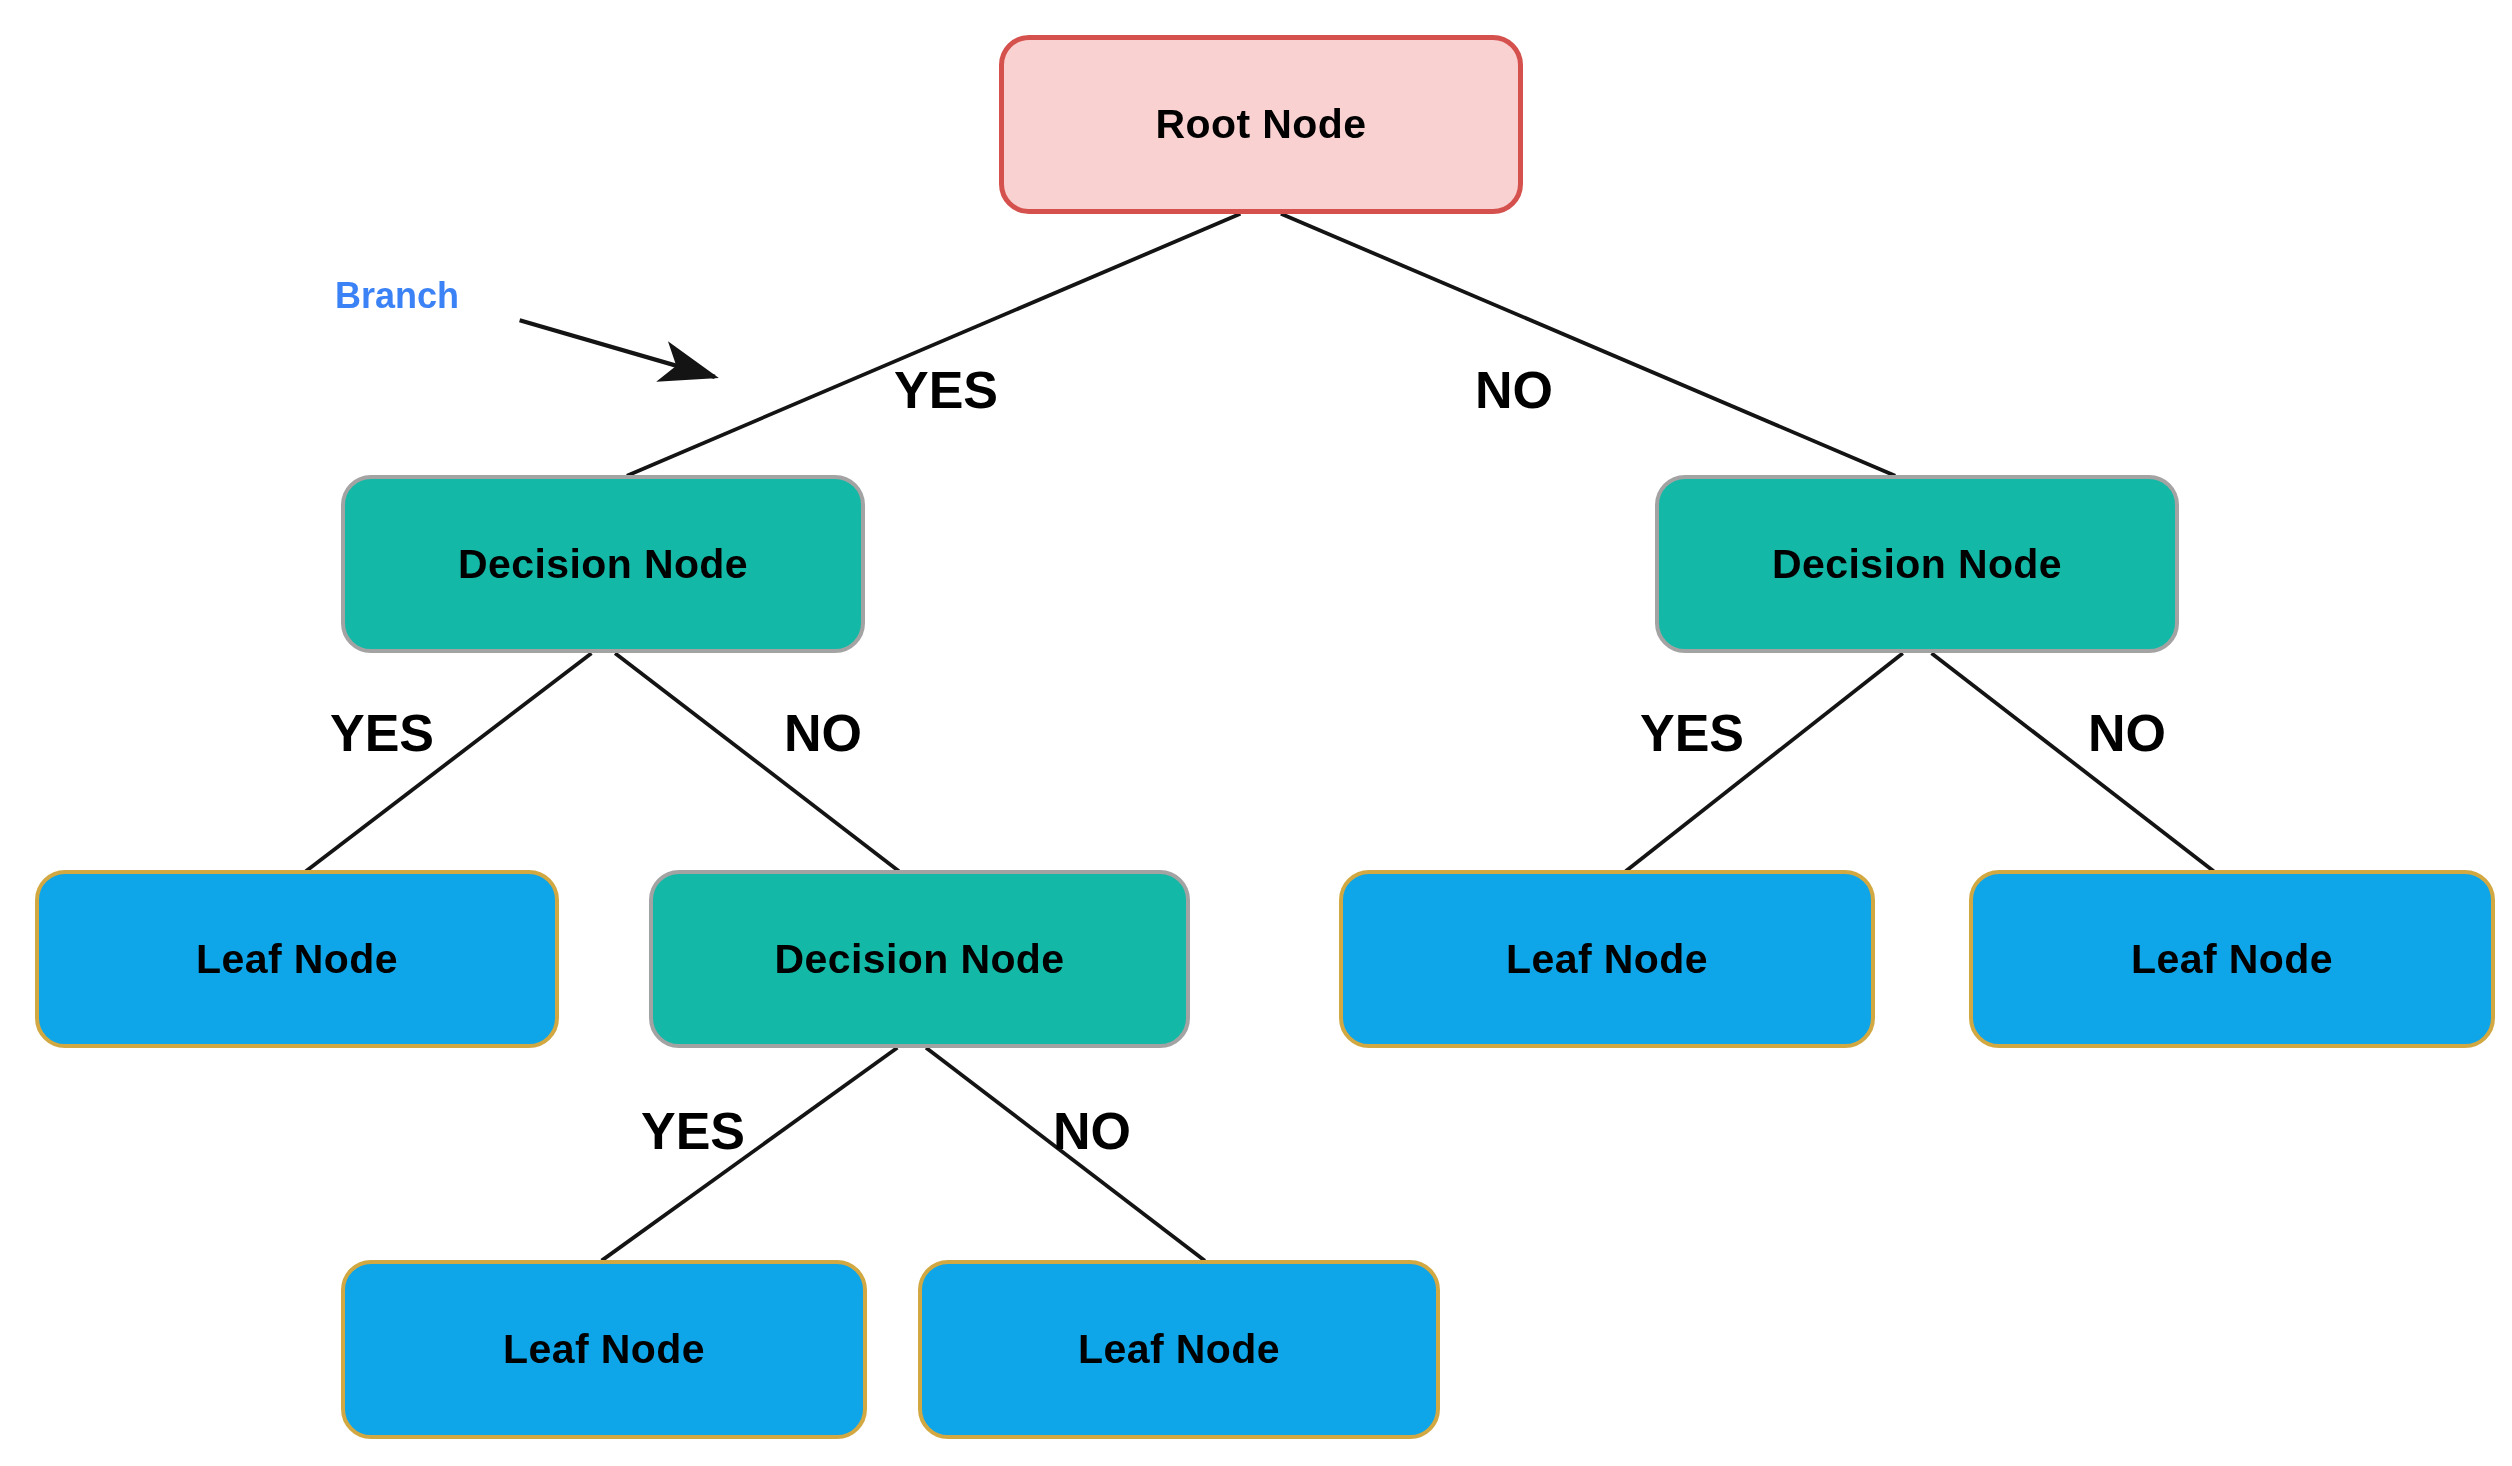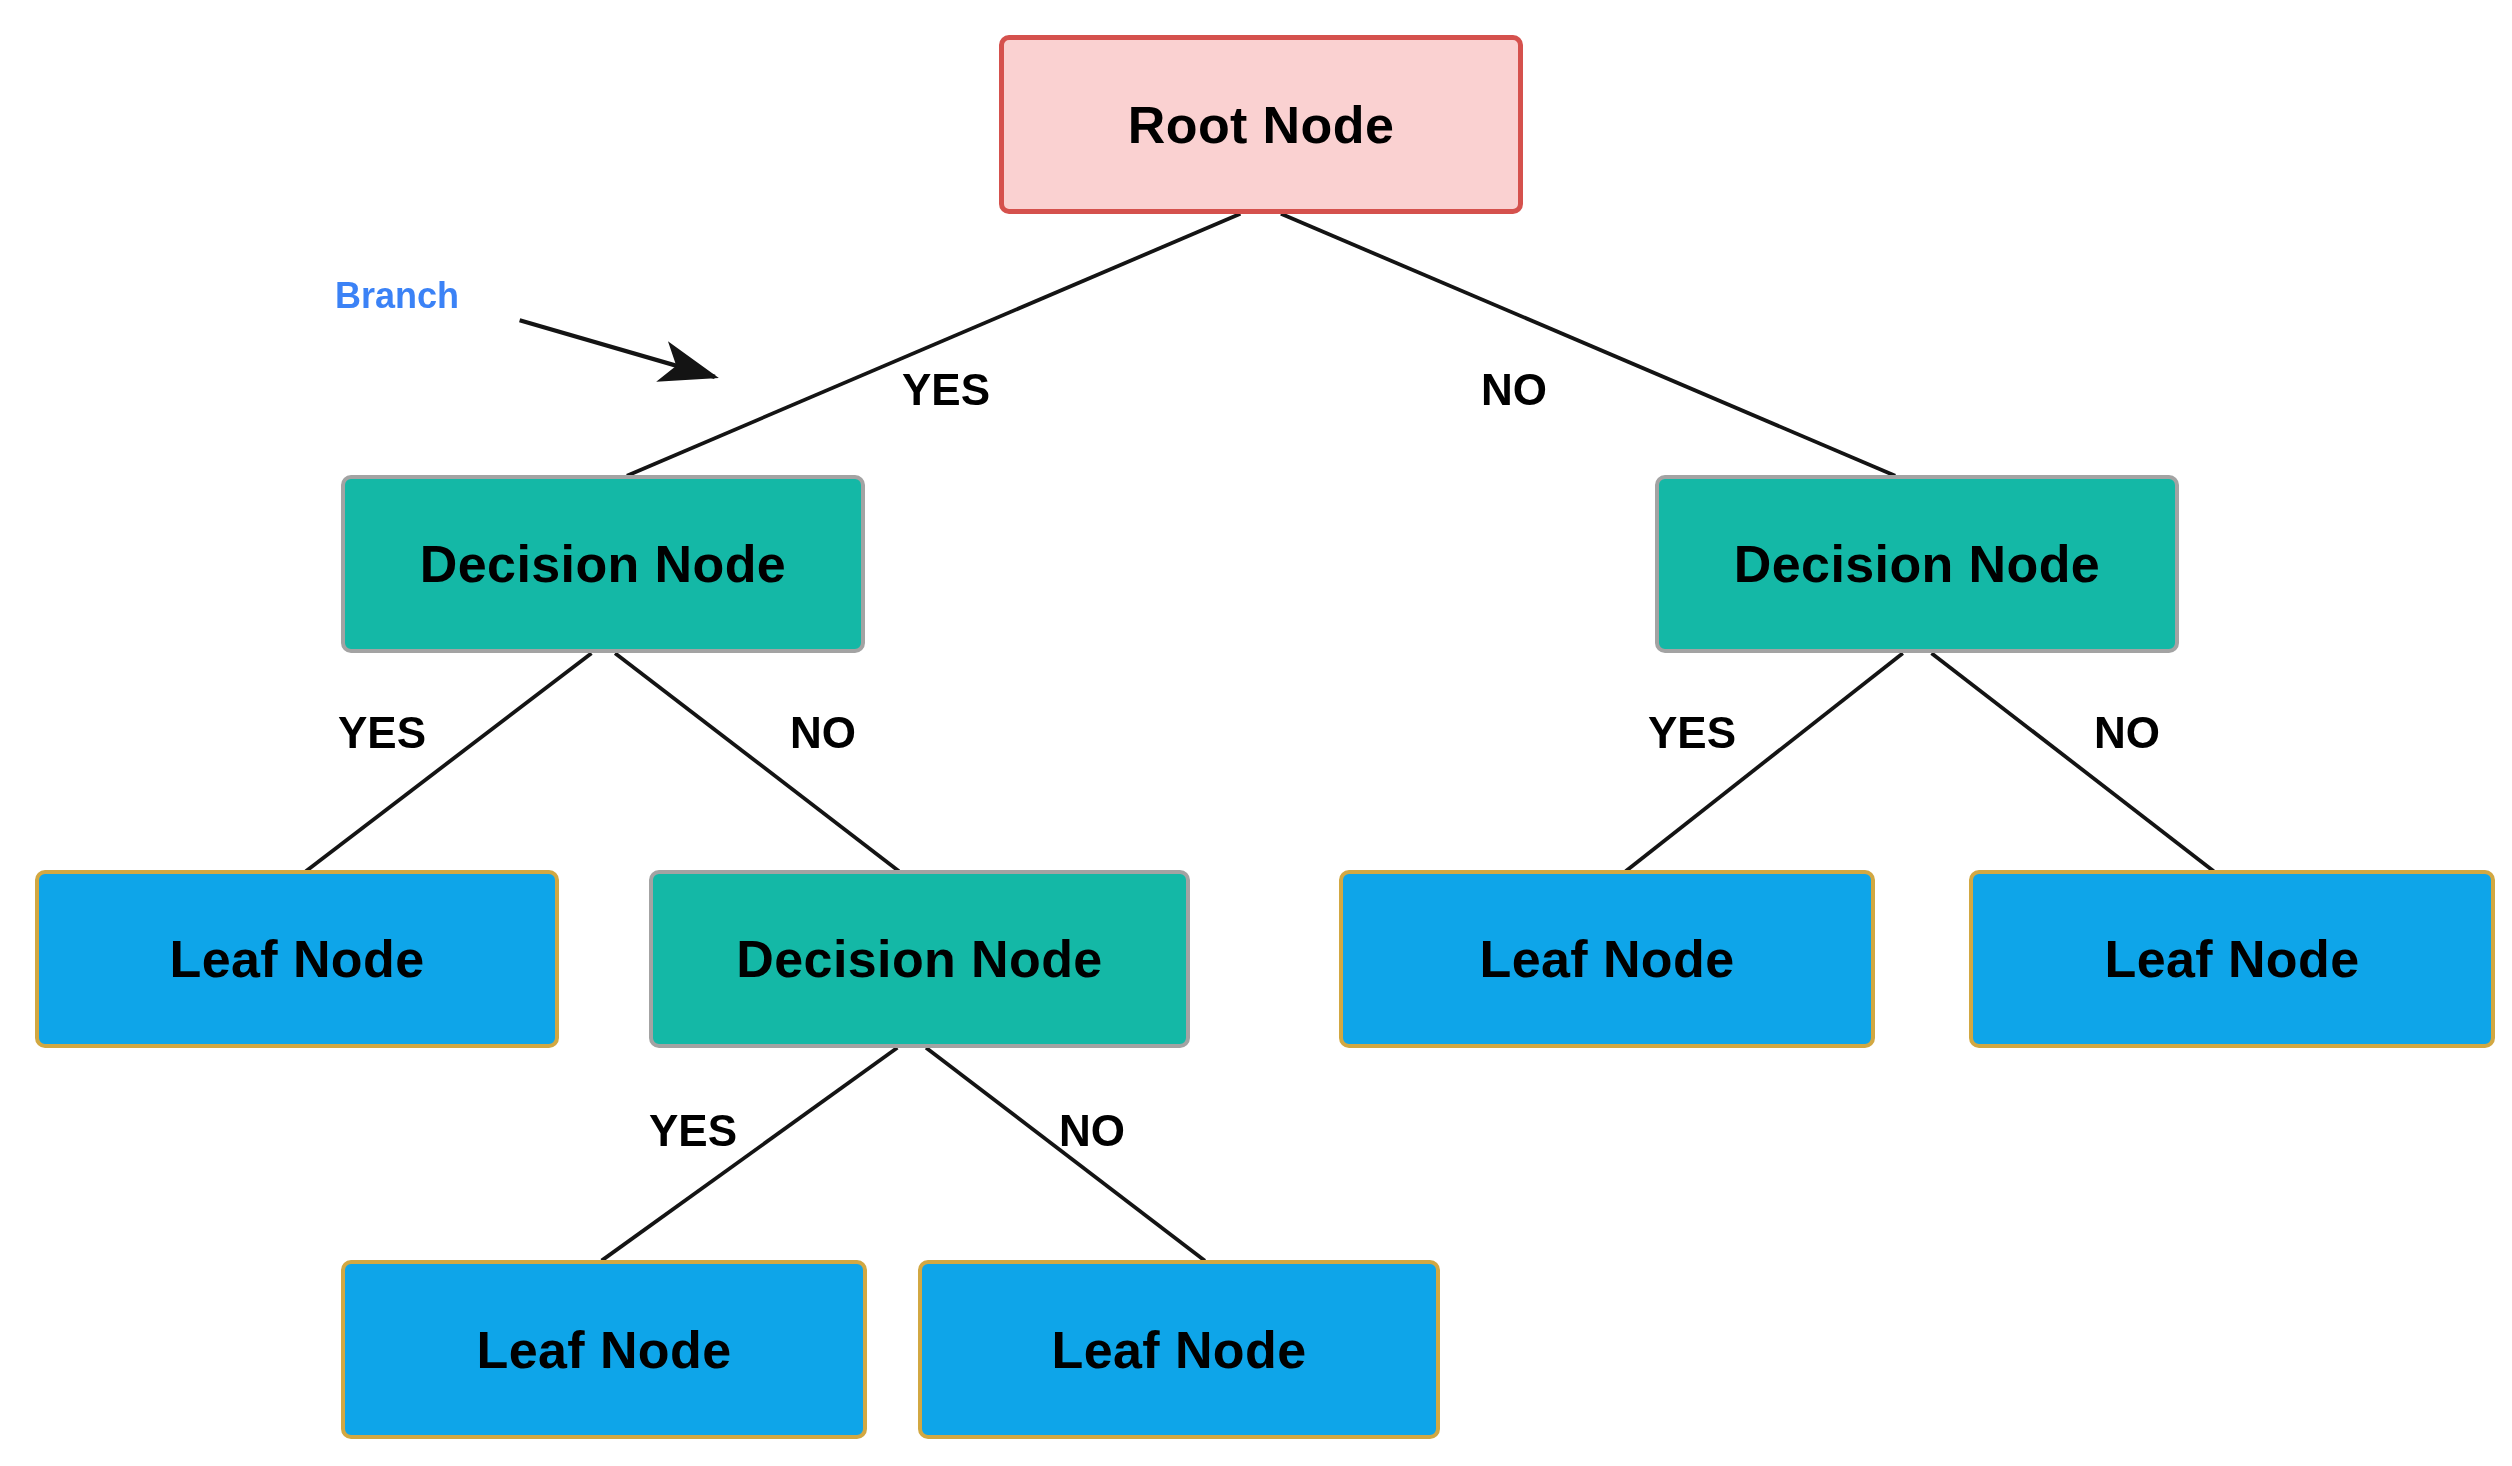--- a/index.html
+++ b/index.html
@@ -22,45 +22,45 @@
     width: 2512px;
     height: 1466px;
     z-index: 1;
   }
   .node {
     position: absolute;
     z-index: 2;
     display: flex;
     align-items: center;
     justify-content: center;
-    border-radius: 10px;
+    border-radius: 30px;
     box-sizing: border-box;
     font-weight: bold;
-    font-size: 52px;
+    font-size: 41px;
     color: #000000;
     letter-spacing: 0.4px;
   }
   .node.root {
     background: #fad1d1;
     border: 5px solid #d5514d;
   }
   .node.decision {
     background: #14b8a6;
     border: 4px solid #a3a3a3;
   }
   .node.leaf {
     background: #0ea5e9;
     border: 4.2px solid #d2a842;
   }
   .edge-label {
     position: absolute;
     z-index: 3;
     transform: translate(-50%, -50%);
     font-weight: bold;
-    font-size: 44px;
+    font-size: 52px;
     color: #000000;
     white-space: nowrap;
   }
   .branch-label {
     position: absolute;
     z-index: 3;
     font-weight: bold;
     font-size: 36px;
     color: #3b82f6;
     white-space: nowrap;

